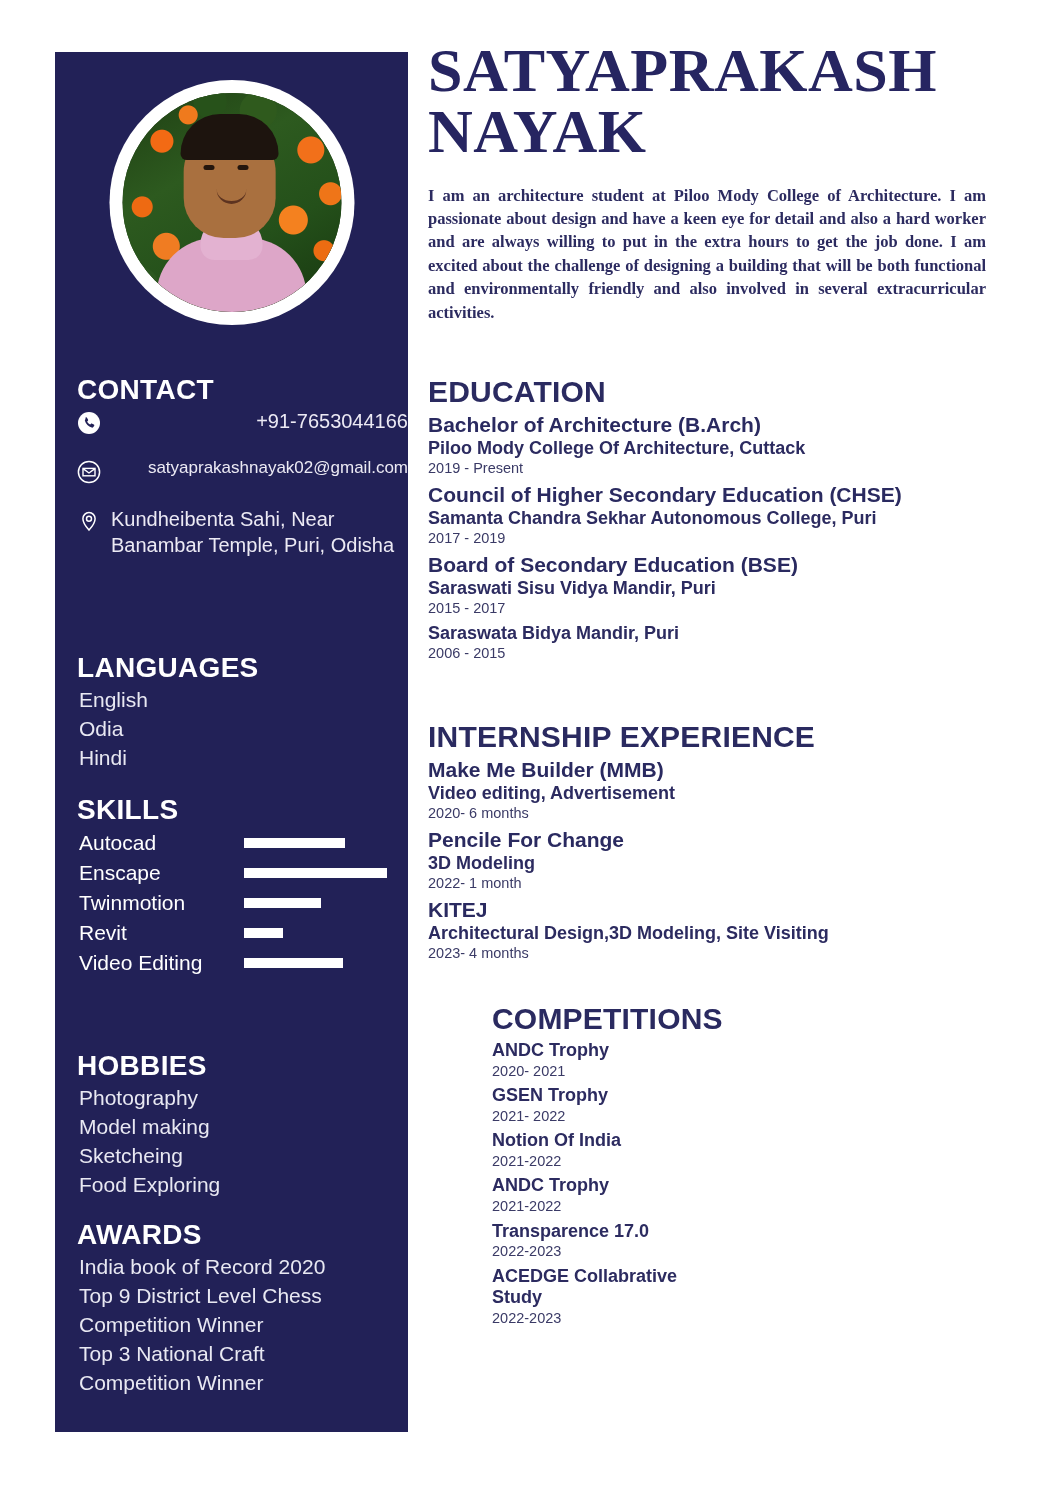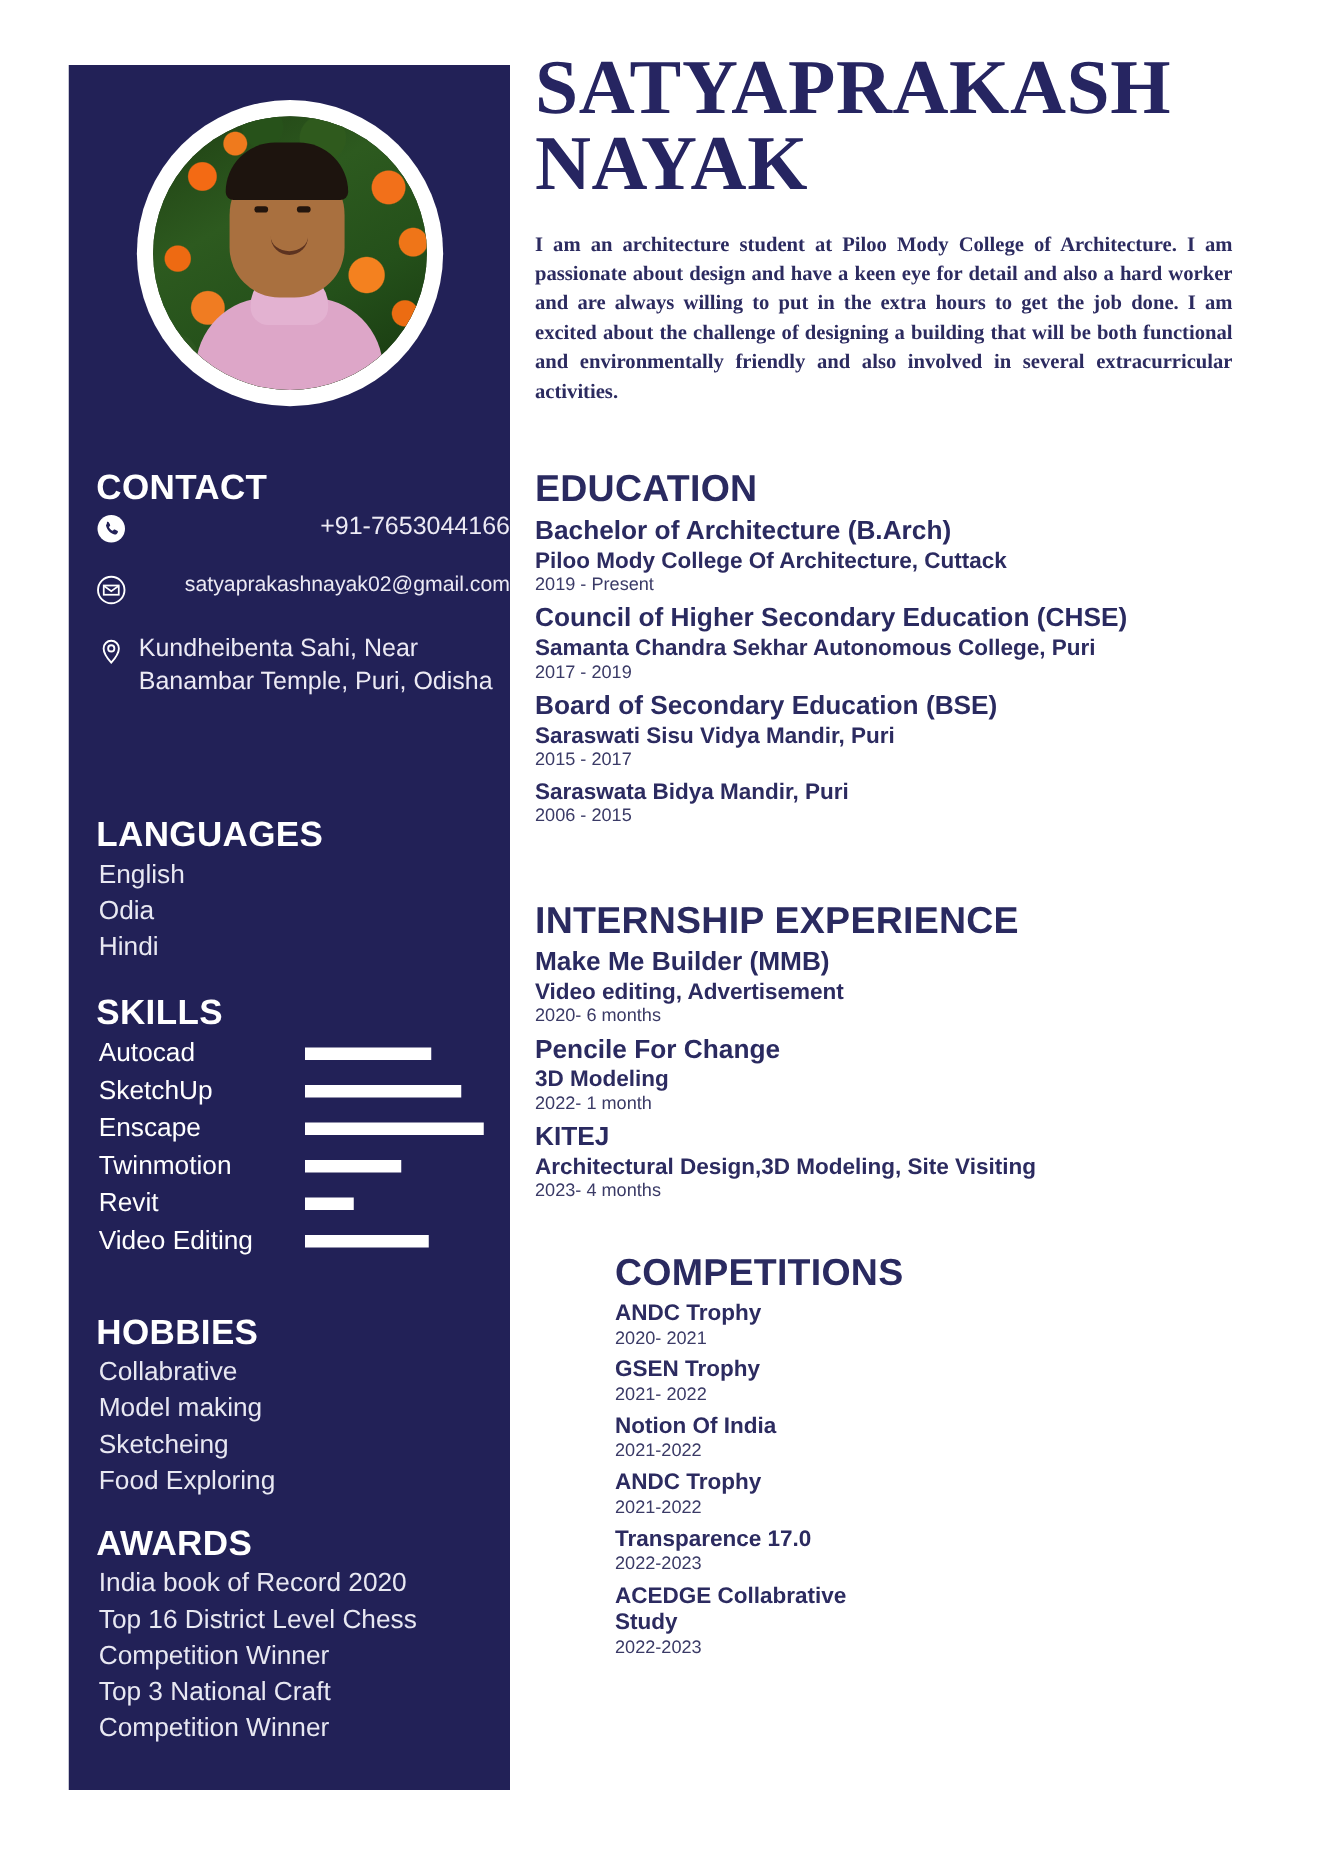--- a/index.html
+++ b/index.html
@@ -310,53 +310,49 @@
   </div>
 
   <div class="skills-block">
     <h2 class="side-heading">SKILLS</h2>
 
     <div class="skill-row">
       <span class="skill-name">Autocad</span>
       <span class="skill-bar" style="width: 101px;"></span>
     </div>
     <div class="skill-row">
-      <span class="skill-name">SketchUp</span>
-      <span class="skill-bar" style="width: 125px;"></span>
-    </div>
-    <div class="skill-row">
       <span class="skill-name">Enscape</span>
       <span class="skill-bar" style="width: 143px;"></span>
     </div>
     <div class="skill-row">
       <span class="skill-name">Twinmotion</span>
       <span class="skill-bar" style="width: 77px;"></span>
     </div>
     <div class="skill-row">
       <span class="skill-name">Revit</span>
       <span class="skill-bar" style="width: 39px;"></span>
     </div>
     <div class="skill-row">
       <span class="skill-name">Video Editing</span>
       <span class="skill-bar" style="width: 99px;"></span>
     </div>
   </div>
 
   <div class="hobbies-block">
     <h2 class="side-heading">HOBBIES</h2>
-    <div class="side-text">Collabrative</div>
+    <div class="side-text">Photography</div>
     <div class="side-text">Model making</div>
     <div class="side-text">Sketcheing</div>
     <div class="side-text">Food Exploring</div>
   </div>
 
   <div class="awards-block">
     <h2 class="side-heading">AWARDS</h2>
     <div class="side-text" style="width:290px">India book of Record 2020</div>
-    <div class="side-text" style="width:290px">Top 16 District Level Chess Competition Winner</div>
+    <div class="side-text" style="width:290px">Top 9 District Level Chess Competition Winner</div>
     <div class="side-text" style="width:290px">Top 3 National Craft Competition Winner</div>
   </div>
 </div>
 
 <div class="main">
 
   <h1 class="name">
     <span>SATYAPRAKASH</span><br>
     <span>NAYAK</span>
   </h1>

